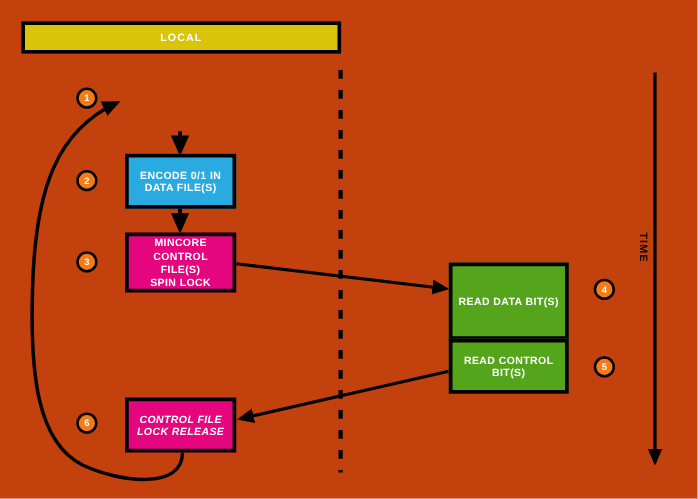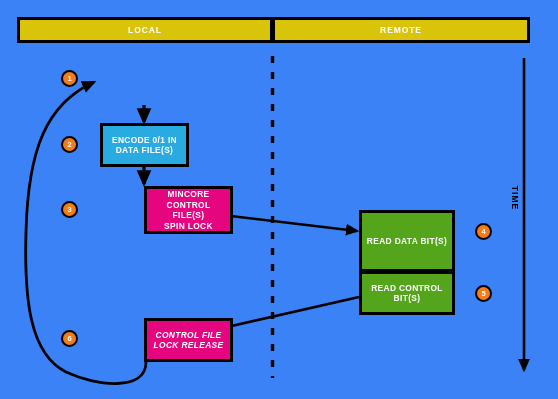--- a/index.html
+++ b/index.html
@@ -4,21 +4,21 @@
 <style>
   html, body {
     margin: 0;
     padding: 0;
     background: #ffffff;
   }
   #canvas {
     position: relative;
     width: 558px;
     height: 399px;
-    background: #3b82f6;
+    background: #c2410c;
     overflow: hidden;
     font-family: "Liberation Sans", sans-serif;
   }
   .svg-layer {
     position: absolute;
     left: 0;
     top: 0;
     width: 558px;
     height: 399px;
   }
@@ -55,21 +55,21 @@
   }
   .node .node-label {
     color: #ffffff;
     font-size: 8.4px;
     font-weight: bold;
     line-height: 1.25;
     letter-spacing: 0.35px;
     white-space: pre-line;
   }
   .node.blue    { background: #29ABE2; }
-  .node.magenta { background: #E5057F; margin-left: 44px; }
+  .node.magenta { background: #E5057F; }
   .node.green   { background: #55A51C; }
   
   .step-badge {
     position: absolute;
     width: 17px;
     height: 17px;
     border-radius: 50%;
     background: #F47B16;
     border: 2px solid #000000;
     box-sizing: border-box;
@@ -121,23 +121,20 @@
     <line x1="407" y1="254" x2="407" y2="270" stroke="#000000" stroke-width="3.2" marker-end="url(#arrowhead)"></line>
 
     <line x1="359" y1="297" x2="192" y2="335" stroke="#000000" stroke-width="2.6" marker-end="url(#arrowhead)"></line>
 
     <path d="M 146 362 C 146 392, 96 386, 66 372 C 30 354, 24 300, 26 232 C 28 150, 46 104, 94 82" fill="none" stroke="#000000" stroke-width="2.8" marker-end="url(#arrowhead)"></path>
   </svg>
 
   <div class="lane-header local">
     <span class="lane-label">LOCAL</span>
   </div>
-  <div class="lane-header remote">
-    <span class="lane-label">REMOTE</span>
-  </div>
 
 
   <div class="node blue" style="left:100px; top:123px; width:89px; height:44px;align-items:center;">
     <span class="node-label">ENCODE 0/1 IN
 DATA FILE(S)</span>
   </div>
 
   <div class="node magenta" style="left:100px; top:186px; width:89px; height:48px;">
     <span class="node-label">MINCORE
 CONTROL FILE(S)

